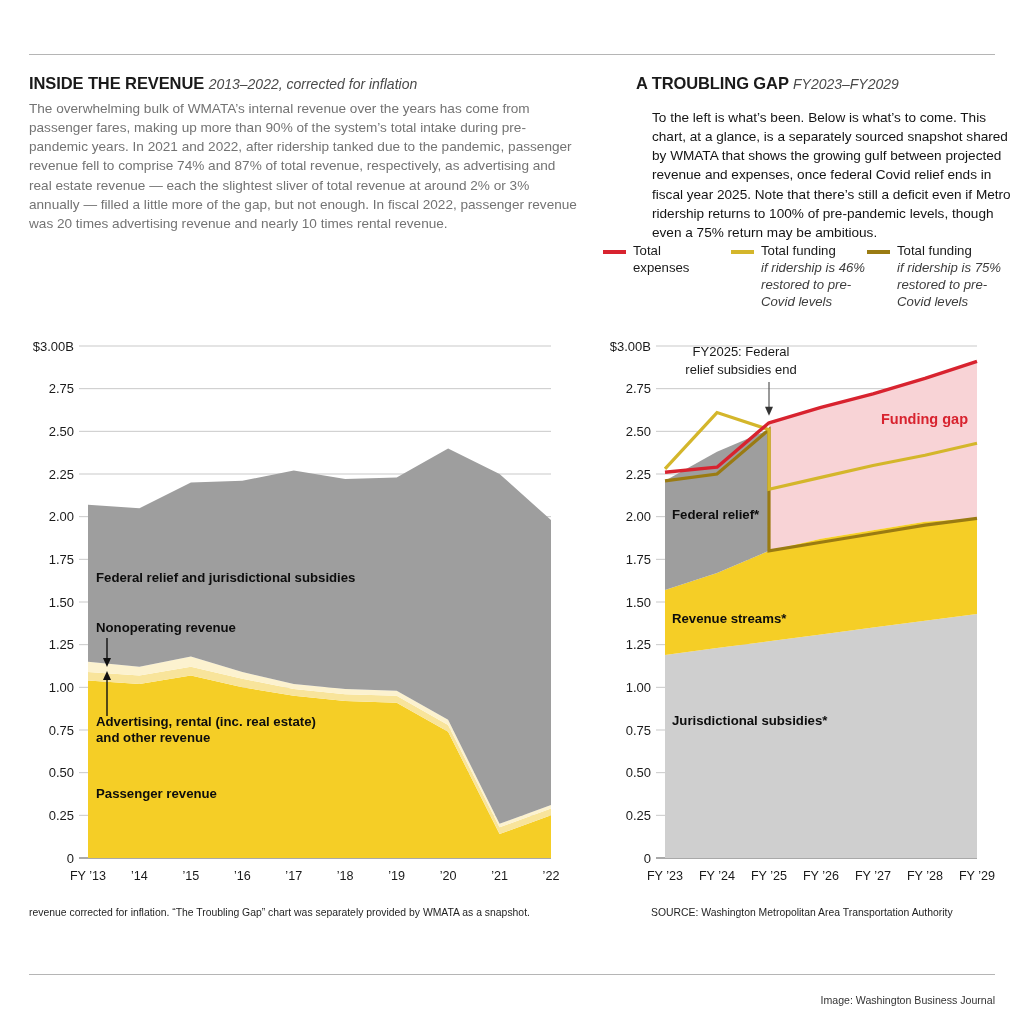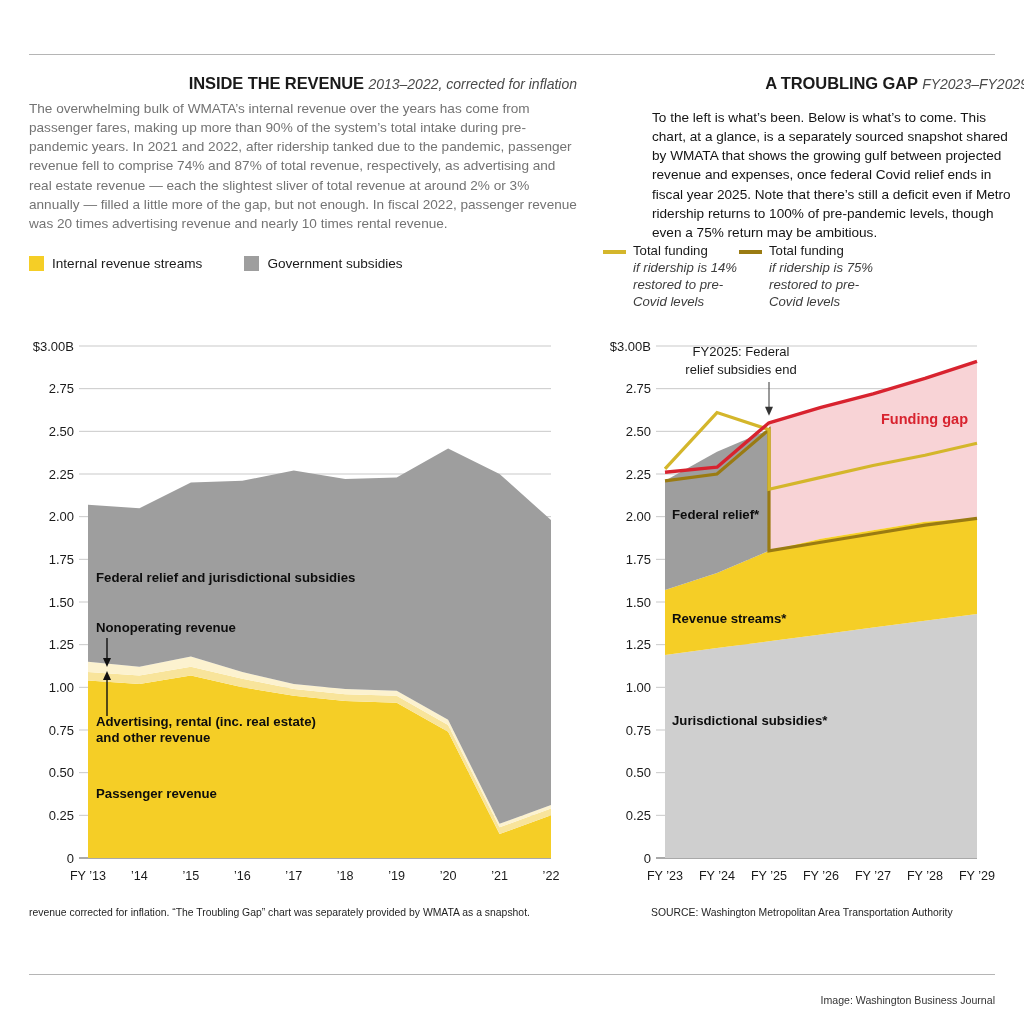--- a/index.html
+++ b/index.html
@@ -11,21 +11,21 @@
   #page{position:relative;width:1024px;height:1024px;overflow:hidden;}
 
   .rule{position:absolute;left:29px;width:966px;height:1px;background:#b5b5b5;}
   .rule-top{top:54px;}
   .rule-bottom{top:974px;}
 
   .col{position:absolute;top:74px;}
   .col-left{left:29px;width:548px;}
   .col-right{left:636px;width:392px;}
 
-  .sec-title{font-size:16.5px;font-weight:bold;letter-spacing:-0.1px;margin:0 0 7px 0;line-height:1.1;text-align:right;}
+  .sec-title{font-size:16.5px;font-weight:bold;letter-spacing:-0.1px;margin:0 0 7px 0;line-height:1.1;}
   .sec-title .sub{font-weight:normal;font-style:italic;font-size:14px;color:#4a4a4a;letter-spacing:0;}
 
   .body-copy{font-size:13.6px;line-height:1.40;margin:0;color:#737373;}
   .body-copy-right{font-size:13.6px;line-height:1.40;margin:16px;color:#141414;}
 
   
   .legend-left{position:absolute;left:29px;top:256px;display:flex;align-items:center;gap:10px;}
   .legend-left .item{display:flex;align-items:center;gap:8px;font-size:13.6px;}
   .legend-left .swatch{width:15px;height:15px;display:block;}
   .legend-left .spacer{width:22px;}
@@ -66,46 +66,42 @@
   <div class="rule rule-bottom"></div>
 
   <div class="col col-left">
     <h2 class="sec-title">
       <span>INSIDE THE REVENUE</span>
       <span class="sub">2013–2022, corrected for inflation</span>
     </h2>
     <p class="body-copy">The overwhelming bulk of WMATA’s internal revenue over the years has come from passenger fares, making up more than 90% of the system’s total intake during pre-pandemic years. In 2021 and 2022, after ridership tanked due to the pandemic, passenger revenue fell to comprise 74% and 87% of total revenue, respectively, as advertising and real estate revenue — each the slightest sliver of total revenue at around 2% or 3% annually — filled a little more of the gap, but not enough. In fiscal 2022, passenger revenue was 20 times advertising revenue and nearly 10 times rental revenue.</p>
   </div>
 
-  <div class="legend-left">
-    <div class="item">
-      <span class="swatch" style="background:#F5CE26"></span>
-      <span>Internal revenue streams</span>
-    </div>
-    <span class="spacer"></span>
-    <div class="item">
-      <span class="swatch" style="background:#9E9E9E"></span>
-      <span>Government subsidies</span>
-    </div>
-  </div>
 
   <div class="col col-right">
     <h2 class="sec-title">
       <span>A TROUBLING GAP</span>
       <span class="sub">FY2023–FY2029</span>
     </h2>
     <p class="body-copy-right">To the left is what’s been. Below is what’s to come. This chart, at a glance, is a separately sourced snapshot shared by WMATA that shows the growing gulf between projected revenue and expenses, once federal Covid relief ends in fiscal year 2025. Note that there’s still a deficit even if Metro ridership returns to 100% of pre-pandemic levels, though even a 75% return may be ambitious.</p>
   </div>
 
   <div class="legend-right">
+    <div class="lr-item a">
+      <span class="dash" style="background:#D8232F"></span>
+      <span class="lbl">
+        <span>Total</span><br>
+        <span>expenses</span>
+      </span>
+    </div>
     <div class="lr-item b">
       <span class="dash" style="background:#D4B62B"></span>
       <span class="lbl">
         <span>Total funding</span>
-        <span class="it">if ridership is 14% restored to pre-Covid levels</span>
+        <span class="it">if ridership is 46% restored to pre-Covid levels</span>
       </span>
     </div>
     <div class="lr-item c">
       <span class="dash" style="background:#9A7B12"></span>
       <span class="lbl">
         <span>Total funding</span>
         <span class="it">if ridership is 75% restored to pre-Covid levels</span>
       </span>
     </div>
   </div>

